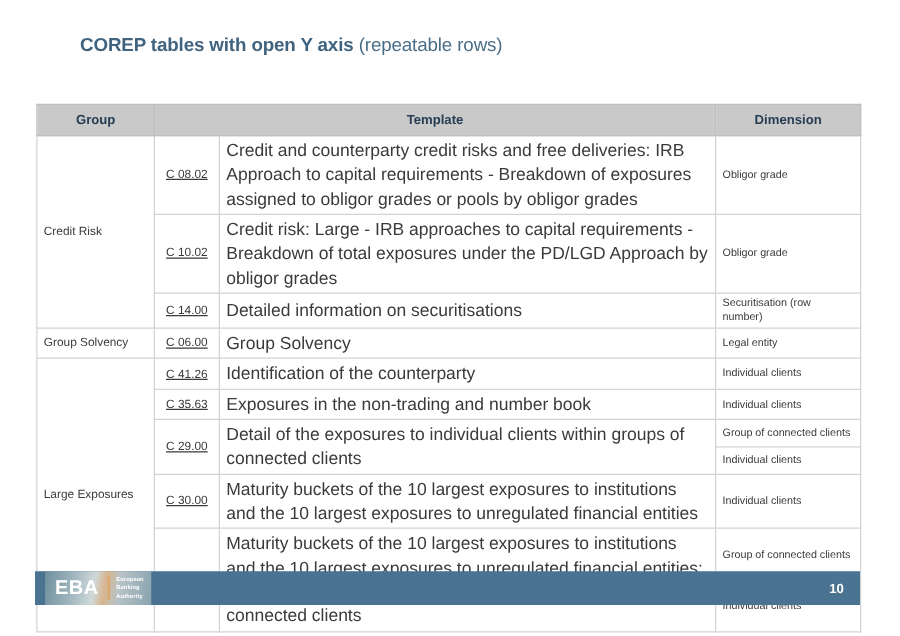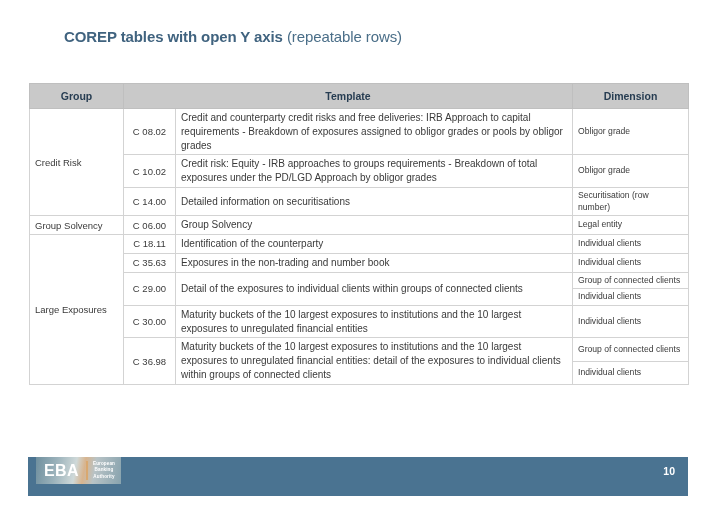--- a/index.html
+++ b/index.html
@@ -70,45 +70,45 @@
   td.c-group {
     text-align: left;
     font-size: 9.5px;
     color: #3f3f3f;
   }
   td.c-code {
     text-align: center;
     font-size: 9.5px;
     color: #2f2f2f;
     white-space: nowrap;
+    text-decoration: underline;
   }
   td.c-tpl {
     text-align: left;
-    font-size: 10px;
+    font-size: 14px;
     line-height: 1.38;
     color: #3a3a3a;
     padding-left: 6px;
     padding-right: 6px;
   }
   td.c-dim {
     text-align: left;
     font-size: 8.6px;
     line-height: 1.35;
     color: #3a3a3a;
   }
 
   
   .footer-bar {
     position: absolute;
     left: 28px;
     top: 457px;
     width: 660px;
-    height: 39px;
+    height: 27px;
     background: #4a7391;
-    text-align: center;
   }
   .eba-logo {
     position: absolute;
     left: 8px;
     top: 0px;
     height: 27px;
     display: flex;
     align-items: center;
     background: linear-gradient(100deg, #6f8f9e 0%, #9bb2bb 24%, #cfd9d9 46%, #d8b48e 56%, #b8c3c6 68%, #88a3ae 100%);
     padding: 0 6px 0 8px;
@@ -172,37 +172,37 @@
     </thead>
     <tbody id="table-body">
         <tr>
           <td class="c-group" rowspan="3">Credit Risk</td>
           <td class="c-code" rowspan="1">C 08.02</td>
           <td class="c-tpl" rowspan="1">Credit and counterparty credit risks and free deliveries: IRB Approach to capital requirements - Breakdown of exposures assigned to obligor grades or pools by obligor grades</td>
           <td class="c-dim">Obligor grade</td>
         </tr>
         <tr>
           <td class="c-code" rowspan="1">C 10.02</td>
-          <td class="c-tpl" rowspan="1">Credit risk: Equity - IRB approaches to groups requirements - Breakdown of total exposures under the PD/LGD Approach by obligor grades</td>
+          <td class="c-tpl" rowspan="1">Credit risk: Large - IRB approaches to capital requirements - Breakdown of total exposures under the PD/LGD Approach by obligor grades</td>
           <td class="c-dim">Obligor grade</td>
         </tr>
         <tr>
           <td class="c-code" rowspan="1">C 14.00</td>
           <td class="c-tpl" rowspan="1">Detailed information on securitisations</td>
           <td class="c-dim">Securitisation (row number)</td>
         </tr>
         <tr>
           <td class="c-group" rowspan="1">Group Solvency</td>
           <td class="c-code" rowspan="1">C 06.00</td>
           <td class="c-tpl" rowspan="1">Group Solvency</td>
           <td class="c-dim">Legal entity</td>
         </tr>
         <tr>
           <td class="c-group" rowspan="7">Large Exposures</td>
-          <td class="c-code" rowspan="1">C 18.11</td>
+          <td class="c-code" rowspan="1">C 41.26</td>
           <td class="c-tpl" rowspan="1">Identification of the counterparty</td>
           <td class="c-dim">Individual clients</td>
         </tr>
         <tr>
           <td class="c-code" rowspan="1">C 35.63</td>
           <td class="c-tpl" rowspan="1">Exposures in the non-trading and number book</td>
           <td class="c-dim">Individual clients</td>
         </tr>
         <tr>
           <td class="c-code" rowspan="2">C 29.00</td>

